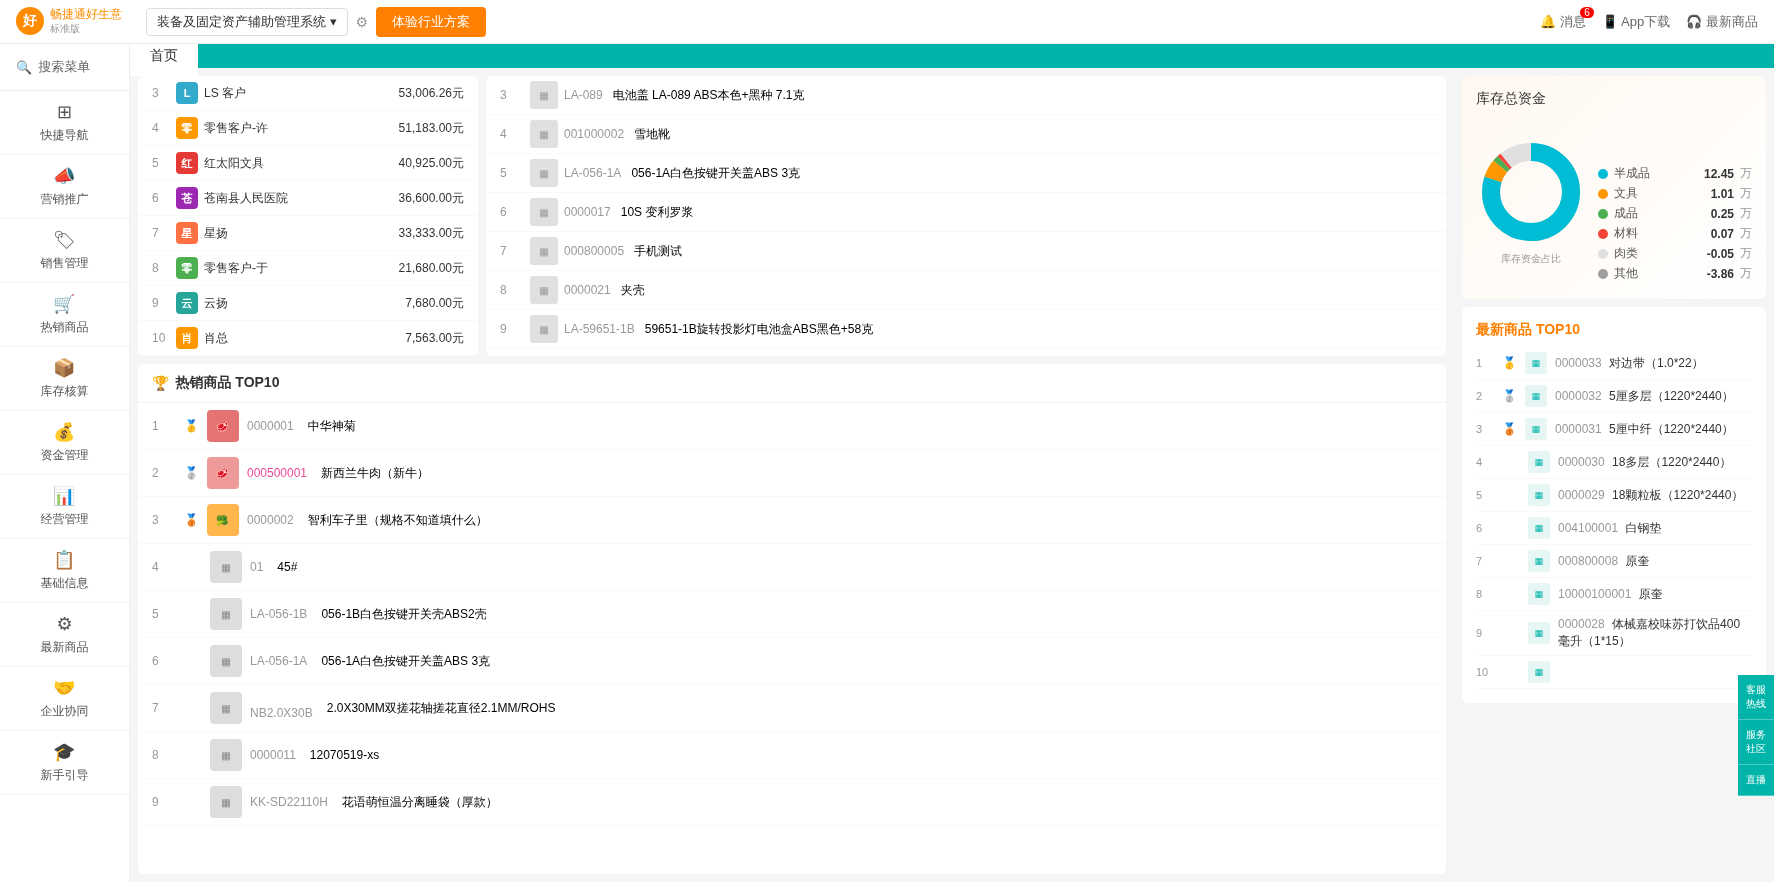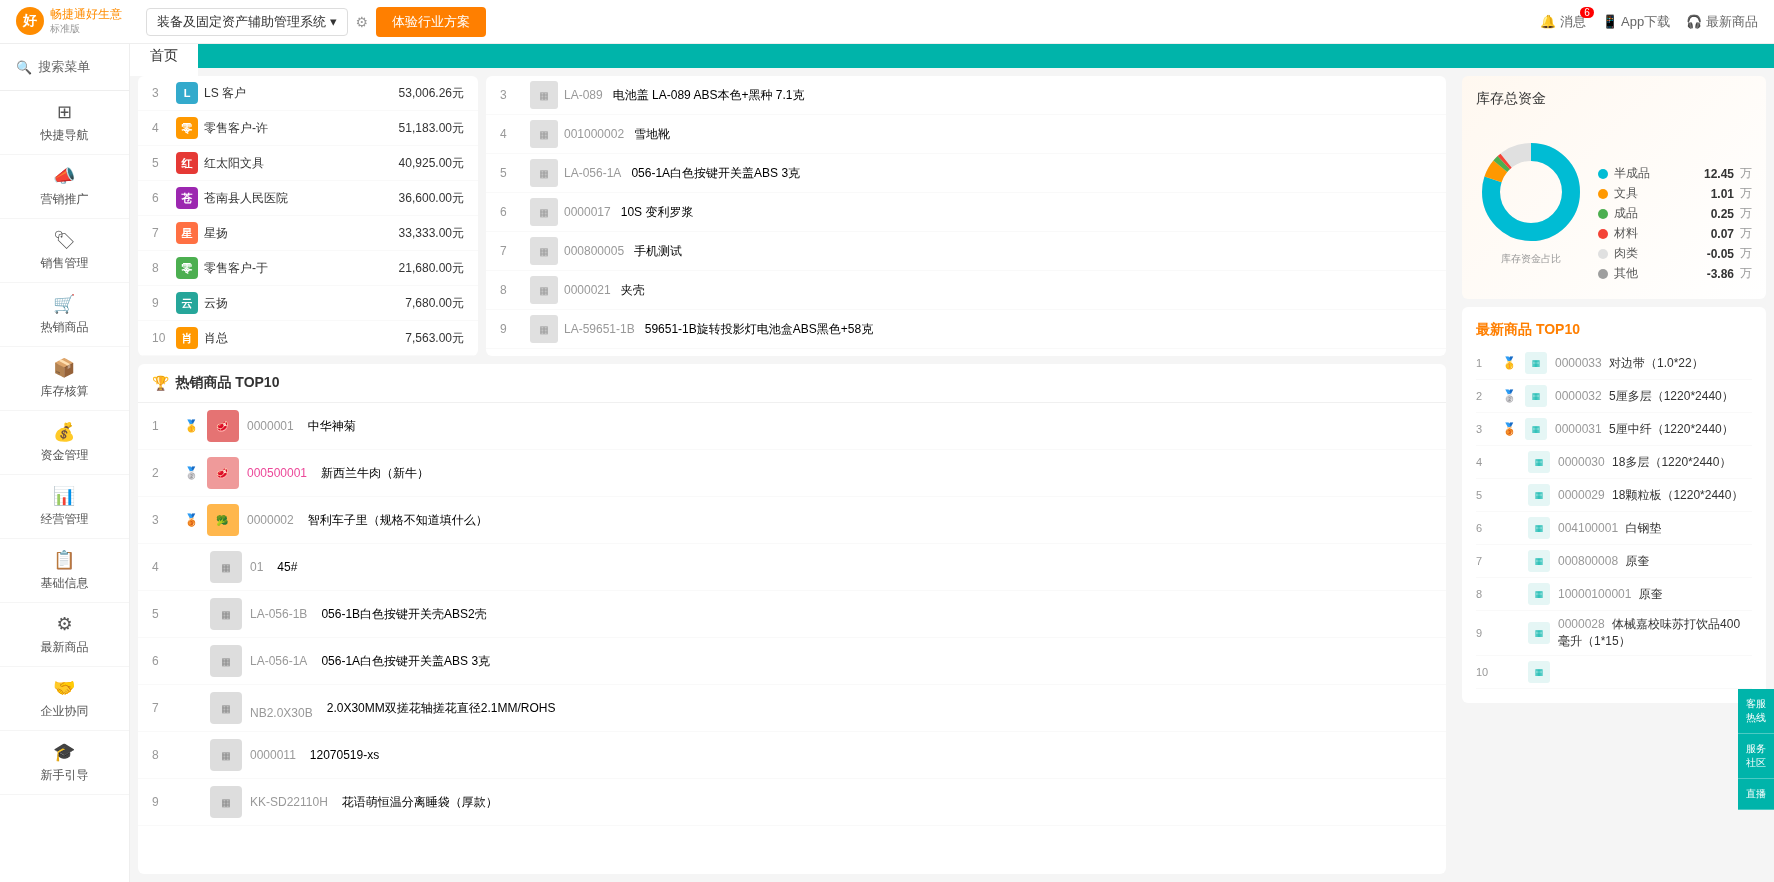--- a/index.html
+++ b/index.html
@@ -191,21 +191,21 @@
       display: flex; align-items: center; padding: 5px 0; border-bottom: 1px solid #f9f9f9;
       font-size: 12px; gap: 8px;
     }
     .ng-rank { width: 18px; color: #999; flex-shrink: 0; font-size: 11px; }
     .ng-img { width: 22px; height: 22px; background: #e5f6f5; border-radius: 3px; flex-shrink: 0;
       display: flex; align-items: center; justify-content: center; font-size: 9px; color: #00b4aa; }
     .ng-info { flex: 1; color: #333; }
 
     
     .float-btns {
-      position: fixed; right: 0; bottom: 72px;
+      position: fixed; right: 0; bottom: 86px;
       display: flex; flex-direction: column;
       z-index: 999;
     }
     .float-btn {
       background: #00b4aa; color: #fff; font-size: 10px; text-align: center;
       padding: 8px 6px; cursor: pointer; border-bottom: 1px solid rgba(255,255,255,0.3);
       width: 36px;
     }
 
     .scrollbar-thin::-webkit-scrollbar { width: 4px; }

